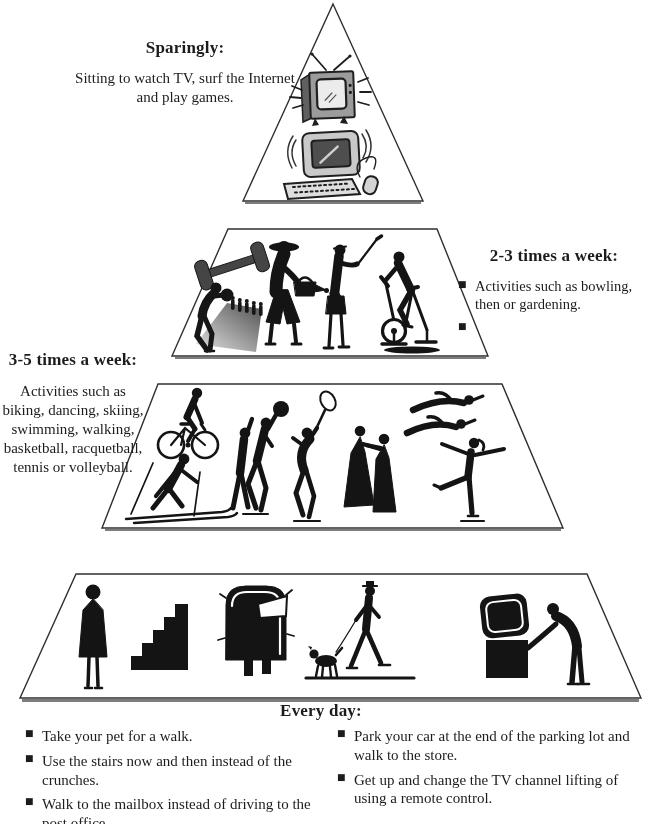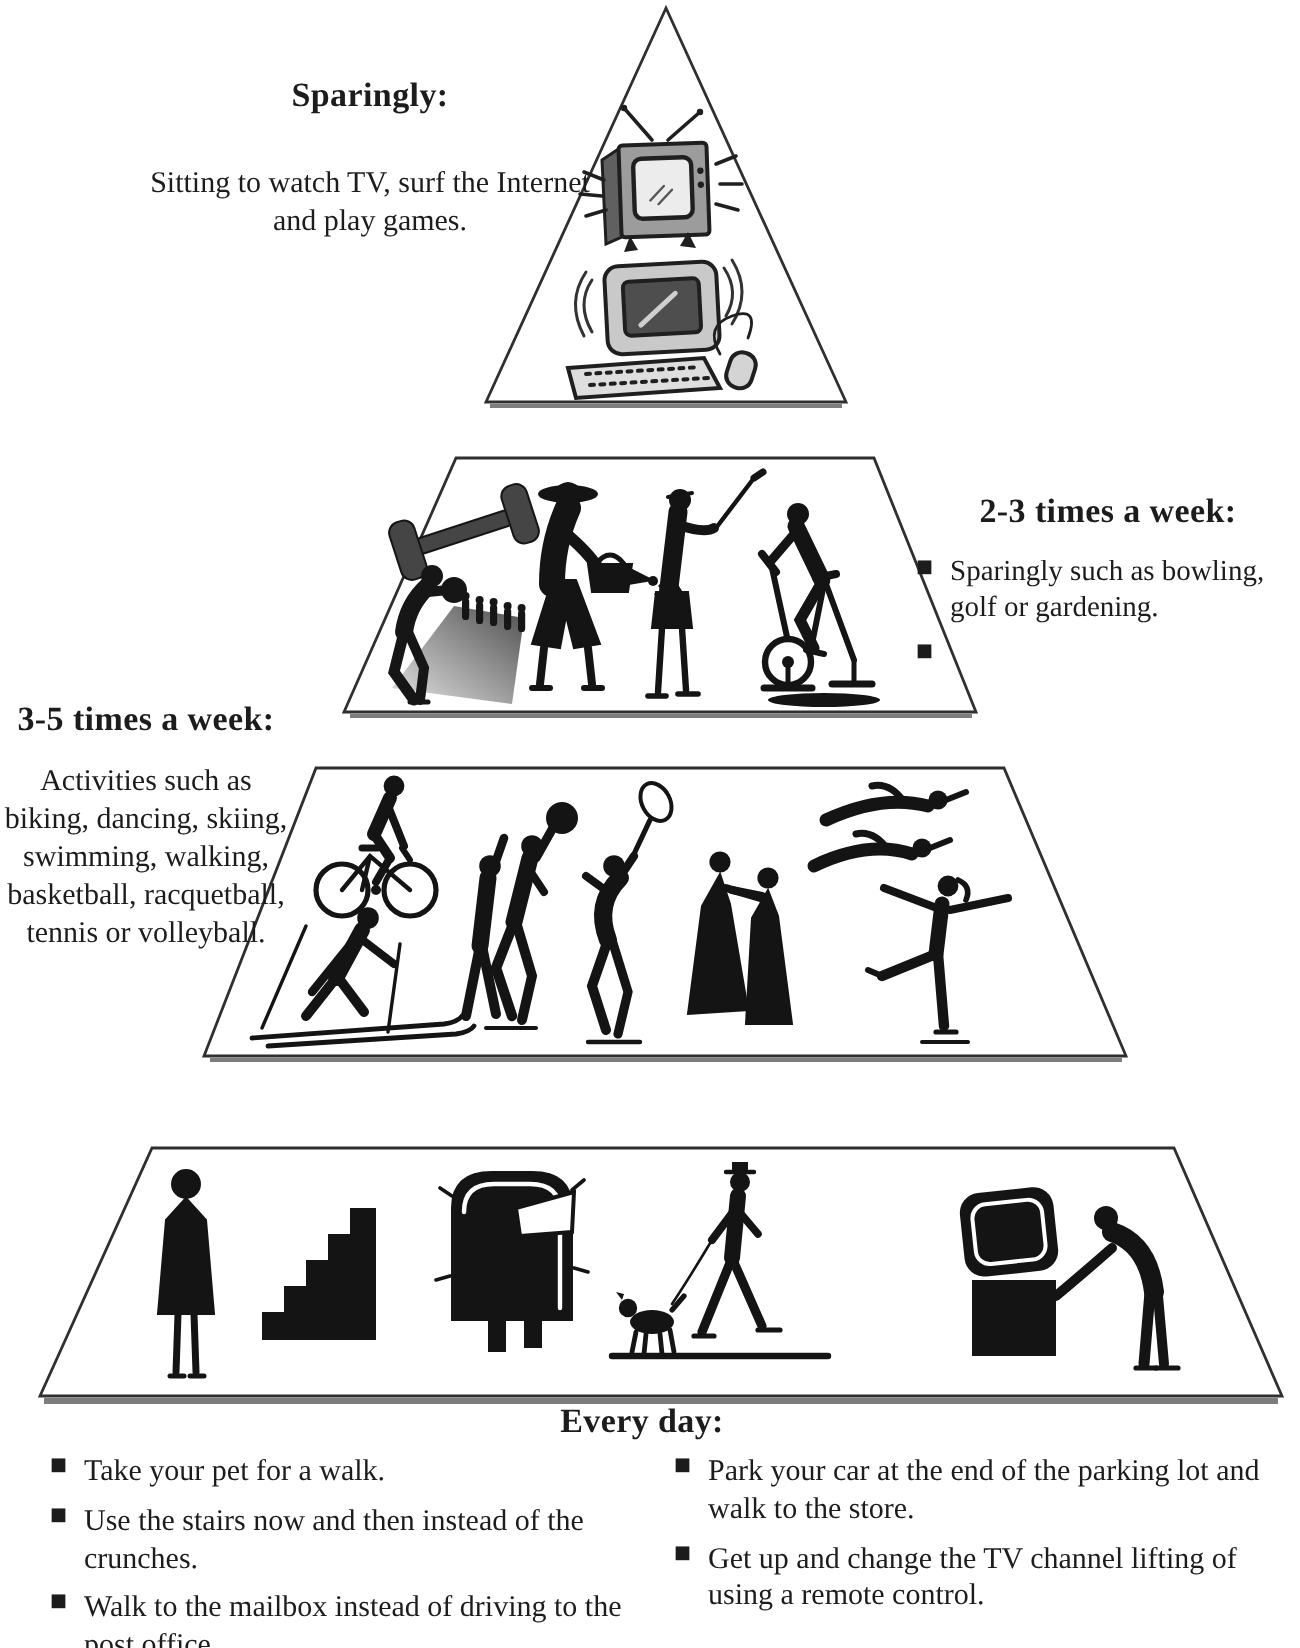--- a/index.html
+++ b/index.html
@@ -311,29 +311,29 @@
       <path d="M556,624 Q540,638 528,648" stroke-width="5" fill="none"></path>
       <line x1="575" y1="646" x2="572" y2="682" stroke-width="5.5"></line>
       <line x1="579" y1="648" x2="582" y2="682" stroke-width="5"></line>
       <line x1="568" y1="684" x2="578" y2="684" stroke-width="2.6"></line>
       <line x1="578" y1="684" x2="589" y2="684" stroke-width="2.6"></line>
     </g>
   </svg>
 
   <div class="abs center" style="left:75px;top:38px;width:220px;">
     <div class="heading">Sparingly:</div>
-    <div class="desc" style="margin-top:25px;">Sitting to watch TV, surf the Internet and play games.</div>
+    <div class="desc" style="margin-top:11px;">Sitting to watch TV, surf the Internet and play games.</div>
   </div>
 
   <div class="abs" style="left:458px;top:206px;width:192px;margin-top:40px;">
     <div class="heading center">2-3 times a week:</div>
     <ul class="bullets b-sm" style="margin-top:12px;">
       <li>
         <span class="sq">■</span>
-        <span>Sparingly such as bowling, golf or gardening.</span>
+        <span>Activities such as bowling, then or gardening.</span>
       </li>
       <li>
         <span class="sq">■</span>
       </li>
     </ul>
   </div>
 
   <div class="abs center" style="left:0px;top:350px;width:146px;text-align:center;">
     <div class="heading">3-5 times a week:</div>
     <div class="desc" style="margin-top:12px;">Activities such as biking, dancing, skiing, swimming, walking, basketball, racquetball, tennis or volleyball.</div>

